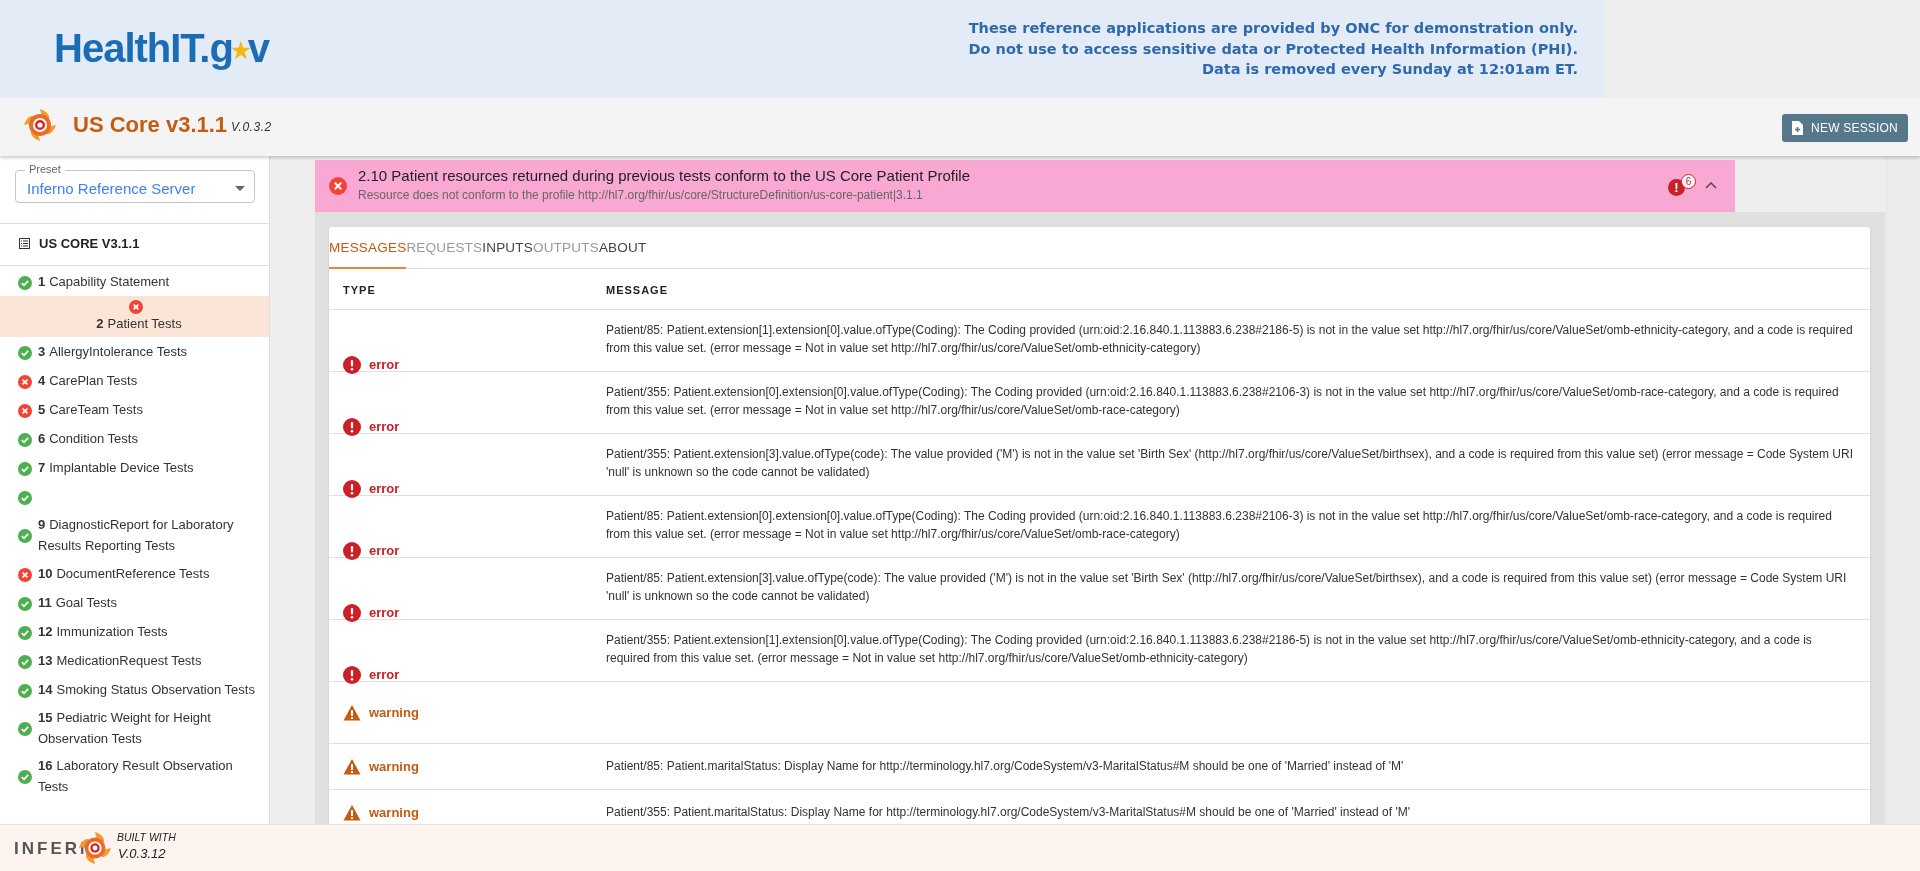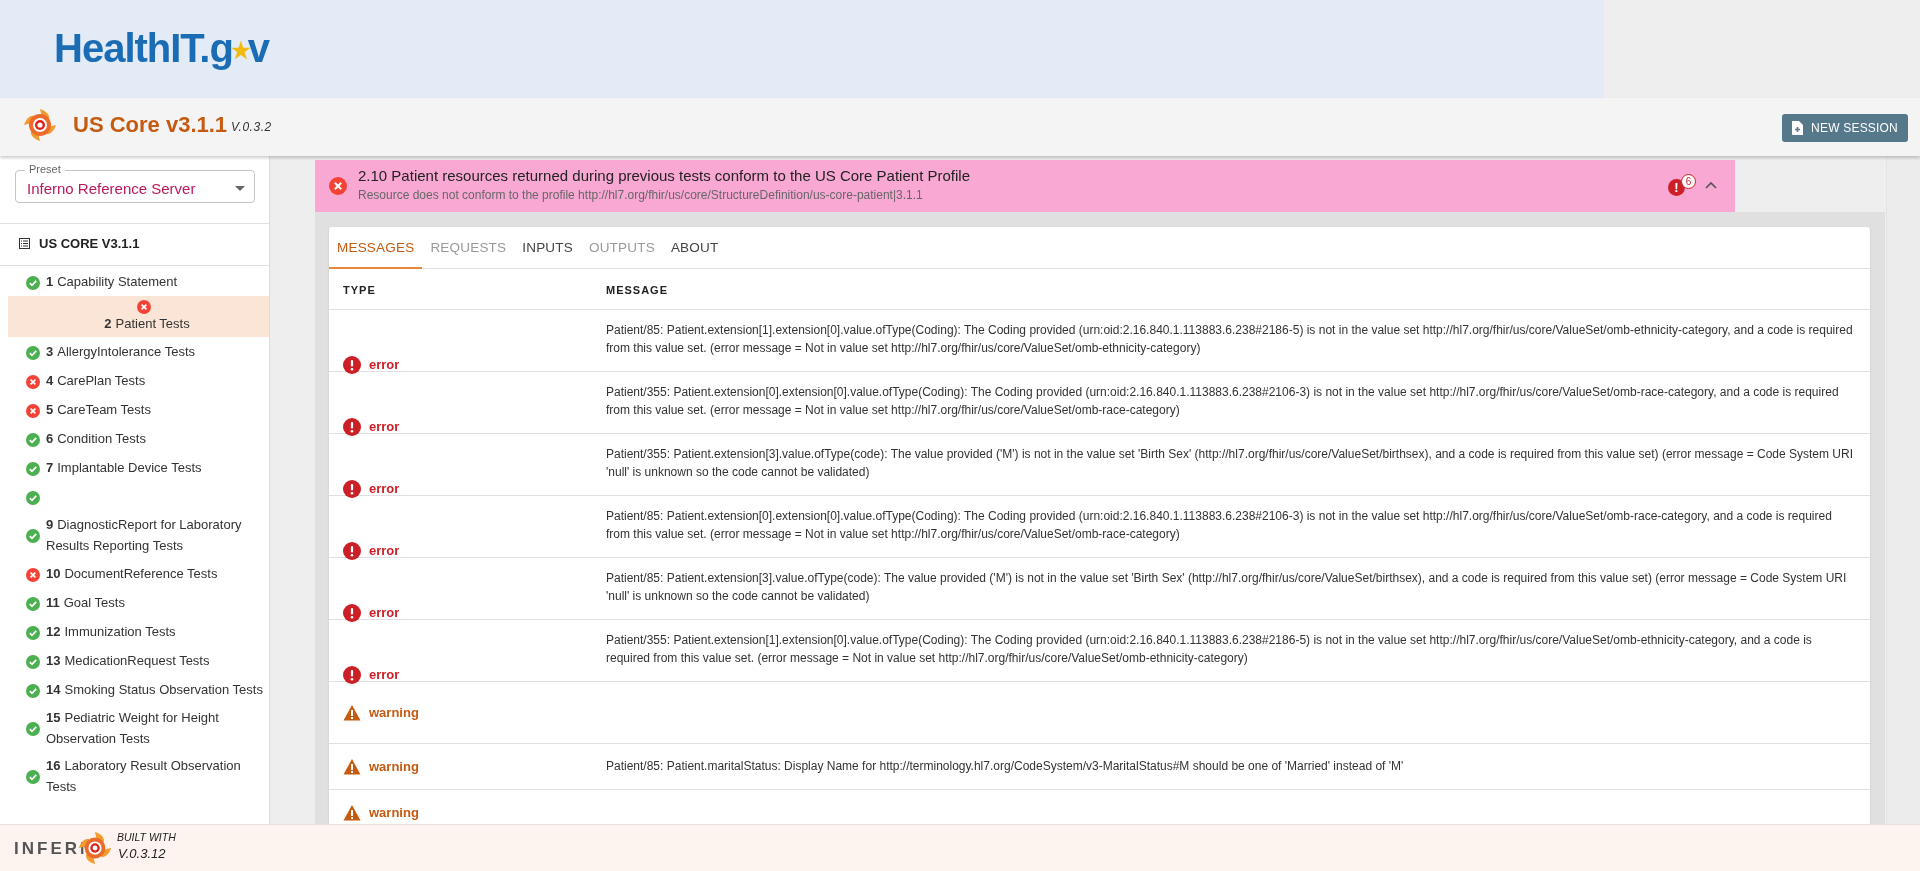--- a/index.html
+++ b/index.html
@@ -17,26 +17,26 @@
   .app-logo { position: absolute; left: 22px; top: 9px; width: 36px; height: 36px; }
   .app-title { position: absolute; left: 73px; top: 14px; font-size: 22px; font-weight: bold; color: #c55a11; }
   .app-version { position: absolute; left: 231px; top: 22px; font-size: 12px; font-style: italic; color: #333; letter-spacing: 0.5px; }
   .new-session { position: absolute; right: 12px; top: 16px; height: 28px; padding: 0 10px 0 9px; background: #55788b; color: #fff; border-radius: 3px; font-size: 12px; display: flex; align-items: center; gap: 8px; border: none; letter-spacing: 0.2px; }
   .new-session svg { width: 12px; height: 14px; }
 
   
   .sidebar { position: absolute; left: 0; top: 156px; width: 270px; height: 668px; background: #fff; border-right: 1px solid #ddd; overflow: hidden; }
   .preset { position: absolute; left: 15px; top: 14px; width: 240px; height: 33px; border: 1px solid #c4c4c4; border-radius: 4px; }
   .preset-label { position: absolute; left: 9px; top: -8px; background: #fff; padding: 0 4px; font-size: 11px; color: #666; }
-  .preset-value { position: absolute; left: 11px; top: 9px; font-size: 15px; color: #be185d; }
+  .preset-value { position: absolute; left: 11px; top: 9px; font-size: 15px; color: #3b82f6; }
   .preset-caret { position: absolute; right: 9px; top: 15px; width: 0; height: 0; border-left: 5px solid transparent; border-right: 5px solid transparent; border-top: 5px solid #666; }
   .sb-divider { position: absolute; left: 0; width: 270px; height: 1px; background: #e0e0e0; }
   .suite-head { position: absolute; left: 19px; top: 80px; display: flex; align-items: center; gap: 9px; font-size: 13px; font-weight: bold; color: #222; }
   .suite-head svg { width: 11px; height: 11px; }
-  .sb-list { position: absolute; left: 8px; top: 111px; width: 270px; }
+  .sb-list { position: absolute; left: 0; top: 111px; width: 270px; }
   .sb-item { position: relative; display: flex; align-items: center; padding: 3px 10px 3px 18px; font-size: 13px; color: #333; line-height: 21px; min-height: 29px; }
   .sb-item.active { background: #fbe5d6; flex-direction: column; }
   .sb-item .status { width: 14px; height: 14px; flex: 0 0 14px; margin-right: 6px; }
   .sb-item .num { font-weight: bold; margin-right: 4px; }
   .sb-item .txt { flex: 1; }
 
   
   .footer { position: absolute; left: 0; top: 824px; width: 1920px; height: 47px; background: #fdf4f0; border-top: 1px solid #e8e0dc; z-index: 4; }
   .inferno-word { position: absolute; left: 14px; top: 14px; font-size: 17px; font-weight: bold; letter-spacing: 3px; color: #555; }
   .inferno-flame { position: absolute; left: 78px; top: 6px; width: 34px; height: 34px; }
@@ -49,21 +49,21 @@
   .test-card .fail-icon { position: absolute; left: 14px; top: 17px; width: 18px; height: 18px; }
   .test-title { position: absolute; left: 43px; top: 7px; font-size: 15px; color: #222; }
   .test-sub { position: absolute; left: 43px; top: 28px; font-size: 12px; color: #666; }
   .err-badge { position: absolute; right: 50px; top: 19px; width: 17px; height: 17px; border-radius: 50%; background: #cb2027; color: #fff; font-weight: bold; font-size: 13px; text-align: center; line-height: 17px; }
   .err-count { position: absolute; right: 39px; top: 14px; width: 15px; height: 15px; border-radius: 50%; background: #fff; border: 1px solid #cb2027; color: #cb2027; font-size: 10px; text-align: center; line-height: 13px; }
   .collapse-icon { position: absolute; right: 18px; top: 21px; width: 12px; height: 8px; }
 
   .detail-bg { position: absolute; left: 45px; top: 56px; width: 1570px; height: 612px; background: #e0e0e0; }
   .detail-panel { position: absolute; left: 59px; top: 71px; width: 1541px; height: 597px; background: #fff; border-radius: 3px 3px 0 0; box-shadow: 0 1px 2px rgba(0,0,0,0.15); overflow: hidden; }
   .tabs { position: absolute; left: 0; top: 0; width: 100%; height: 42px; border-bottom: 1px solid #e0e0e0; display: flex; }
-  .tab { padding: 0 8px; font-size: 13.5px; line-height: 42px; color: #999; position: relative; letter-spacing: 0.2px; }
+  .tab { padding: 0 0; font-size: 13.5px; line-height: 42px; color: #999; position: relative; letter-spacing: 0.2px; }
   .tab.on { color: #c55a11; }
   .tab.on::after { content: ""; position: absolute; left: 0; right: 0; bottom: -1px; height: 2px; background: #e8873a; }
   .tab.dark { color: #444; }
 
   .msg-head { position: absolute; left: 0; top: 42px; width: 100%; height: 41px; border-bottom: 1px solid #e0e0e0; font-size: 11px; font-weight: bold; letter-spacing: 1px; color: #222; }
   .msg-head .c1 { position: absolute; left: 14px; top: 15px; }
   .msg-head .c2 { position: absolute; left: 277px; top: 15px; }
   .rows { position: absolute; left: 0; top: 83px; width: 100%; }
   .row { position: relative; border-bottom: 1px solid #e0e0e0; }
   .row .type { position: absolute; left: 14px; top: 50%; transform: translateY(-50%); display: flex; align-items: center; gap: 8px; font-size: 13px; font-weight: bold; }
@@ -75,20 +75,25 @@
 
   
   .scrollbar { position: absolute; left: 1886px; top: 156px; width: 34px; height: 668px; background: #ececec; border-left: 1px solid #e4e4e4; }
 </style>
 </head>
 <body>
 
 <div class="banner">
   <div class="logo">
     <span>HealthIT.g</span><span class="star">★</span><span>v</span>
+  </div>
+  <div class="notice">
+    <div>These reference applications are provided by ONC for demonstration only.</div>
+    <div>Do not use to access sensitive data or Protected Health Information (PHI).</div>
+    <div>Data is removed every Sunday at 12:01am ET.</div>
   </div>
 </div>
 
 <div class="appbar">
   <svg class="app-logo" viewBox="0 0 36 36">
     <g fill="#f29b2e">
       <path d="M18 2 C24 4 28 8 27 12 L20 10 Z"></path>
       <path d="M34 18 C32 24 28 28 24 27 L26 20 Z"></path>
       <path d="M18 34 C12 32 8 28 9 24 L16 26 Z"></path>
       <path d="M2 18 C4 12 8 8 12 9 L10 16 Z"></path>
@@ -374,20 +379,21 @@
           <div class="type warning">
             <span style="display:flex">
               <svg viewBox="0 0 18 18">
                 <path d="M9 1 L17.5 16.5 H0.5 Z" fill="#c55a11"></path>
                 <rect x="8" y="6" width="2" height="6" fill="#fff"></rect>
                 <rect x="8" y="13" width="2" height="2" fill="#fff"></rect>
               </svg>
             </span>
             <span>warning</span>
           </div>
+          <div class="msg">Patient/355: Patient.maritalStatus: Display Name for http://terminology.hl7.org/CodeSystem/v3-MaritalStatus#M should be one of 'Married' instead of 'M'</div>
         </div>
       </div>
   </div>
 </div>
 
 <div class="scrollbar"></div>
 
 <div class="footer">
   <div class="inferno-word">INFERN</div>
   <svg class="inferno-flame" viewBox="0 0 36 36">

